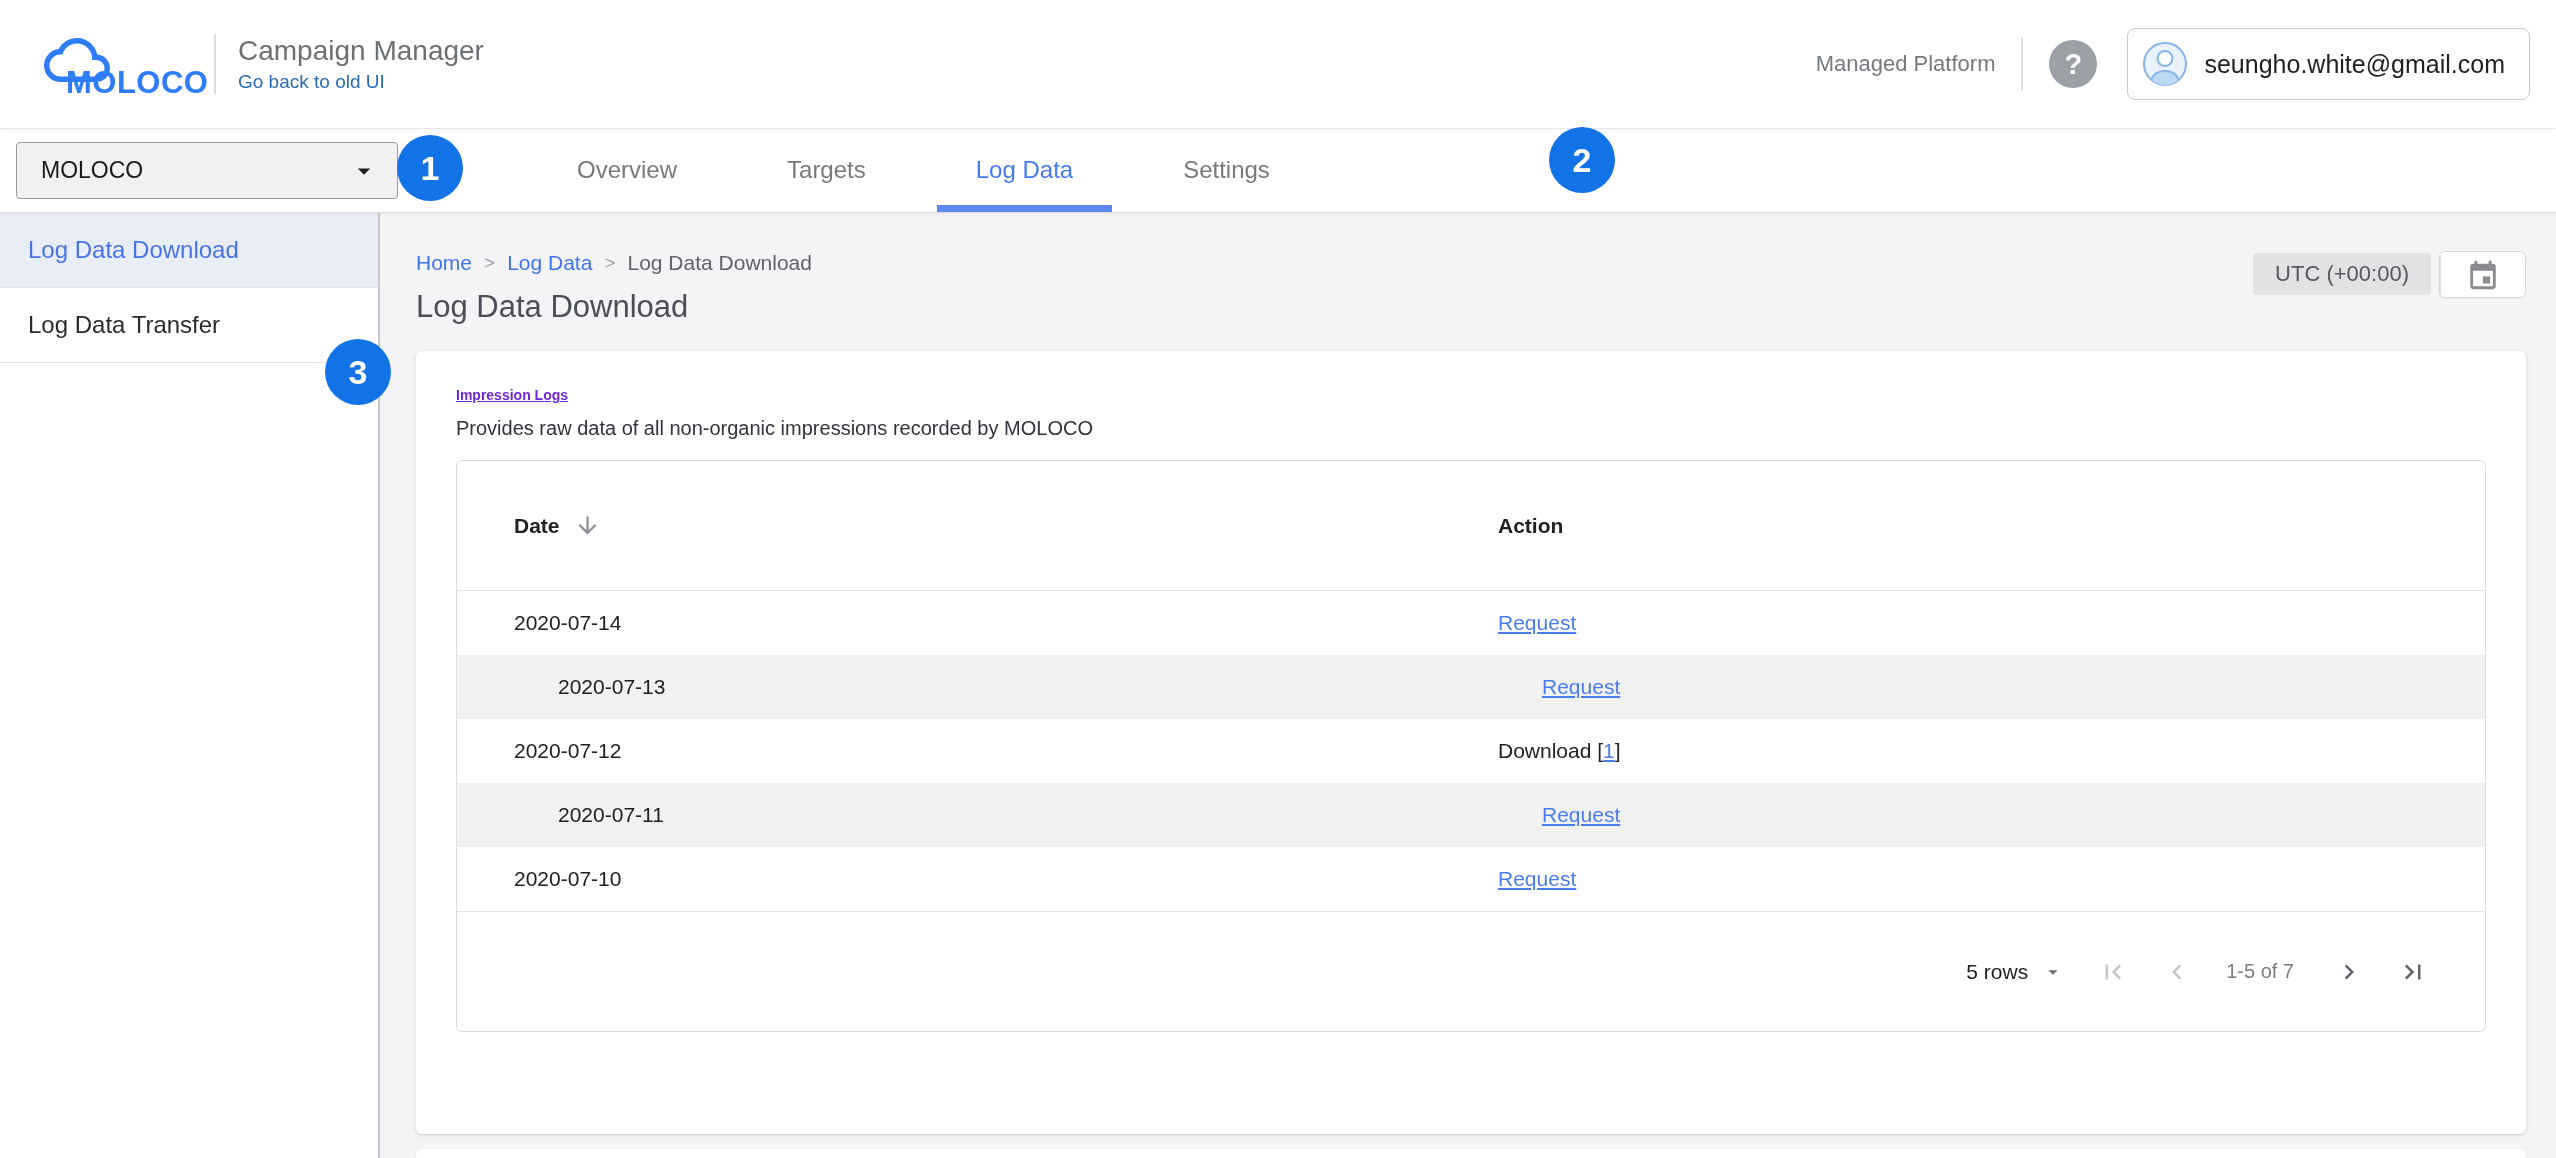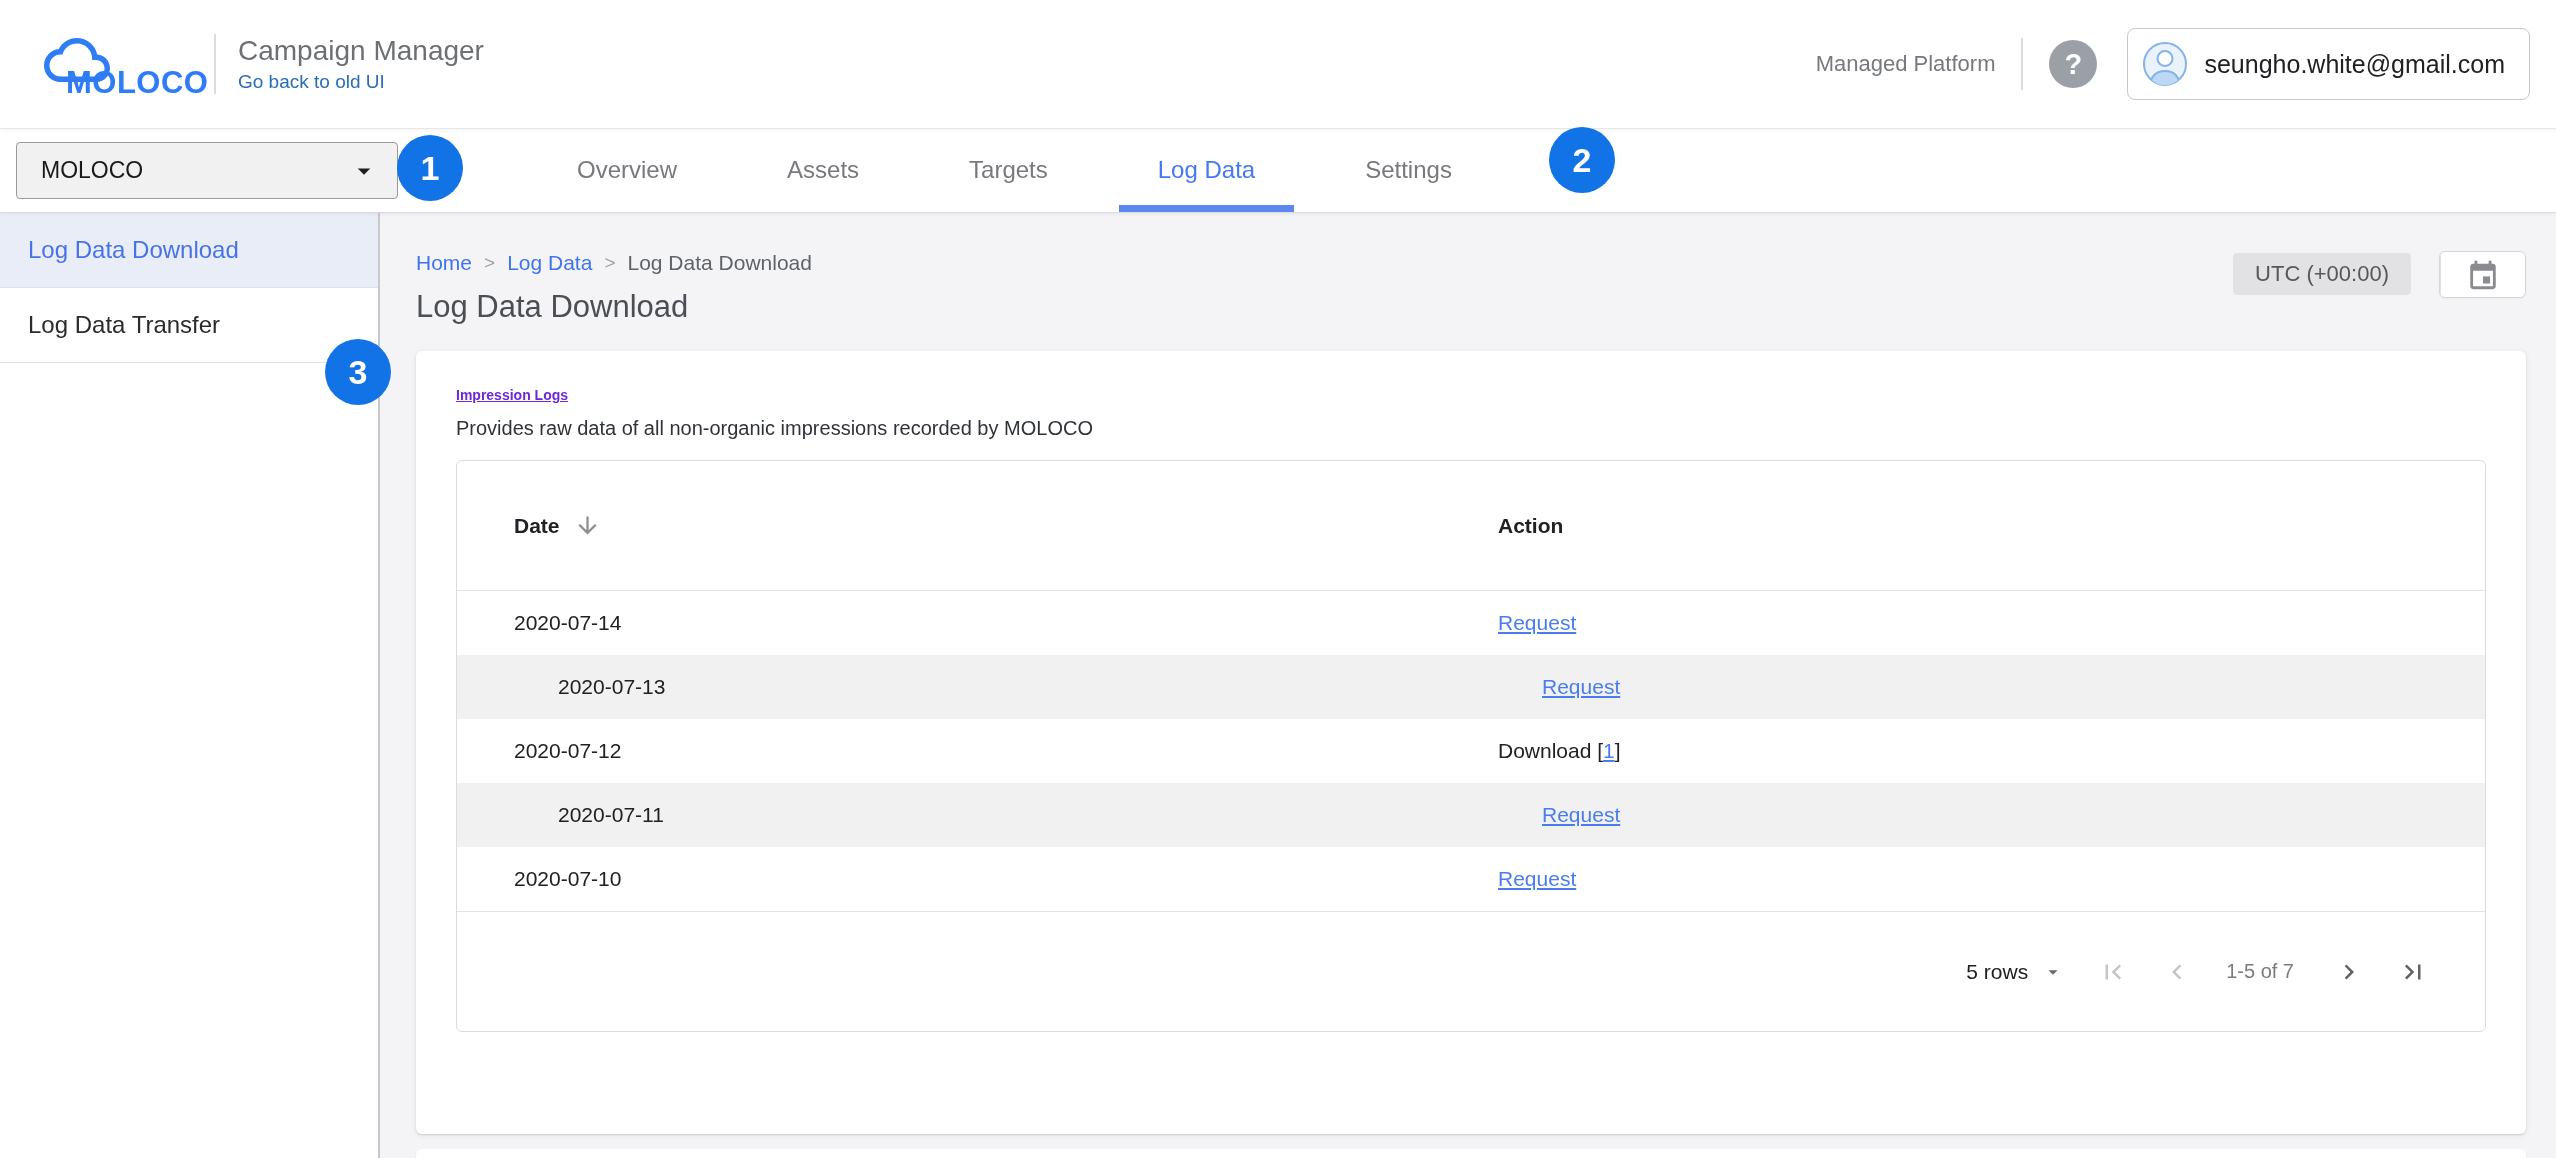--- a/index.html
+++ b/index.html
@@ -75,21 +75,21 @@
   .side-item.active { background:#e9edf8; color:#4873e8; }
 
   .content { flex:1; background:#f4f4f6; padding:38px 30px 0 36px; overflow:hidden; }
   .content-top { display:flex; justify-content:space-between; align-items:flex-start; }
   .breadcrumb { font-size:21px; display:flex; align-items:center; gap:12px; }
   .crumb-link { color:#4073f0; cursor:pointer; }
   .crumb-sep { color:#9aa0a6; font-size:19px; }
   .crumb-current { color:#5f6368; }
   .page-title { font-size:31px; color:#4b4f55; margin-top:14px; }
 
-  .toolbar { display:flex; align-items:flex-start; gap:28px; }
+  .toolbar { display:flex; align-items:flex-start; gap:8px; }
   .tz-badge {
     height:42px; background:#e2e2e4; border-radius:4px; color:#55585c;
     font-size:22px; display:flex; align-items:center; padding:0 22px; margin-top:2px;
     cursor:pointer;
   }
   .date-box {
     height:47px; background:#fff; border:1px solid #d6d6d8; border-radius:6px;
     display:flex; align-items:stretch; overflow:hidden; cursor:pointer;
     box-shadow:0 1px 2px rgba(0,0,0,.04);
   }
@@ -196,21 +196,20 @@
   <div class="account-select">
     <span class="label">MOLOCO</span>
     <span class="caret">
       <svg width="30" height="30" viewBox="0 0 24 24">
           <path fill="#1f1f1f" d="M7 10l5 5 5-5z"></path>
         </svg>
     </span>
   </div>
   <div class="nav-tabs">
       <div class="tab">Overview</div>
-      <div class="tab">Assets</div>
       <div class="tab">Targets</div>
       <div class="tab active">Log Data</div>
       <div class="tab">Settings</div>
     </div>
 </div>
 
 <div class="body-row">
   <div class="sidebar">
       <div class="side-item active">Log Data Download</div>
       <div class="side-item">Log Data Transfer</div>

